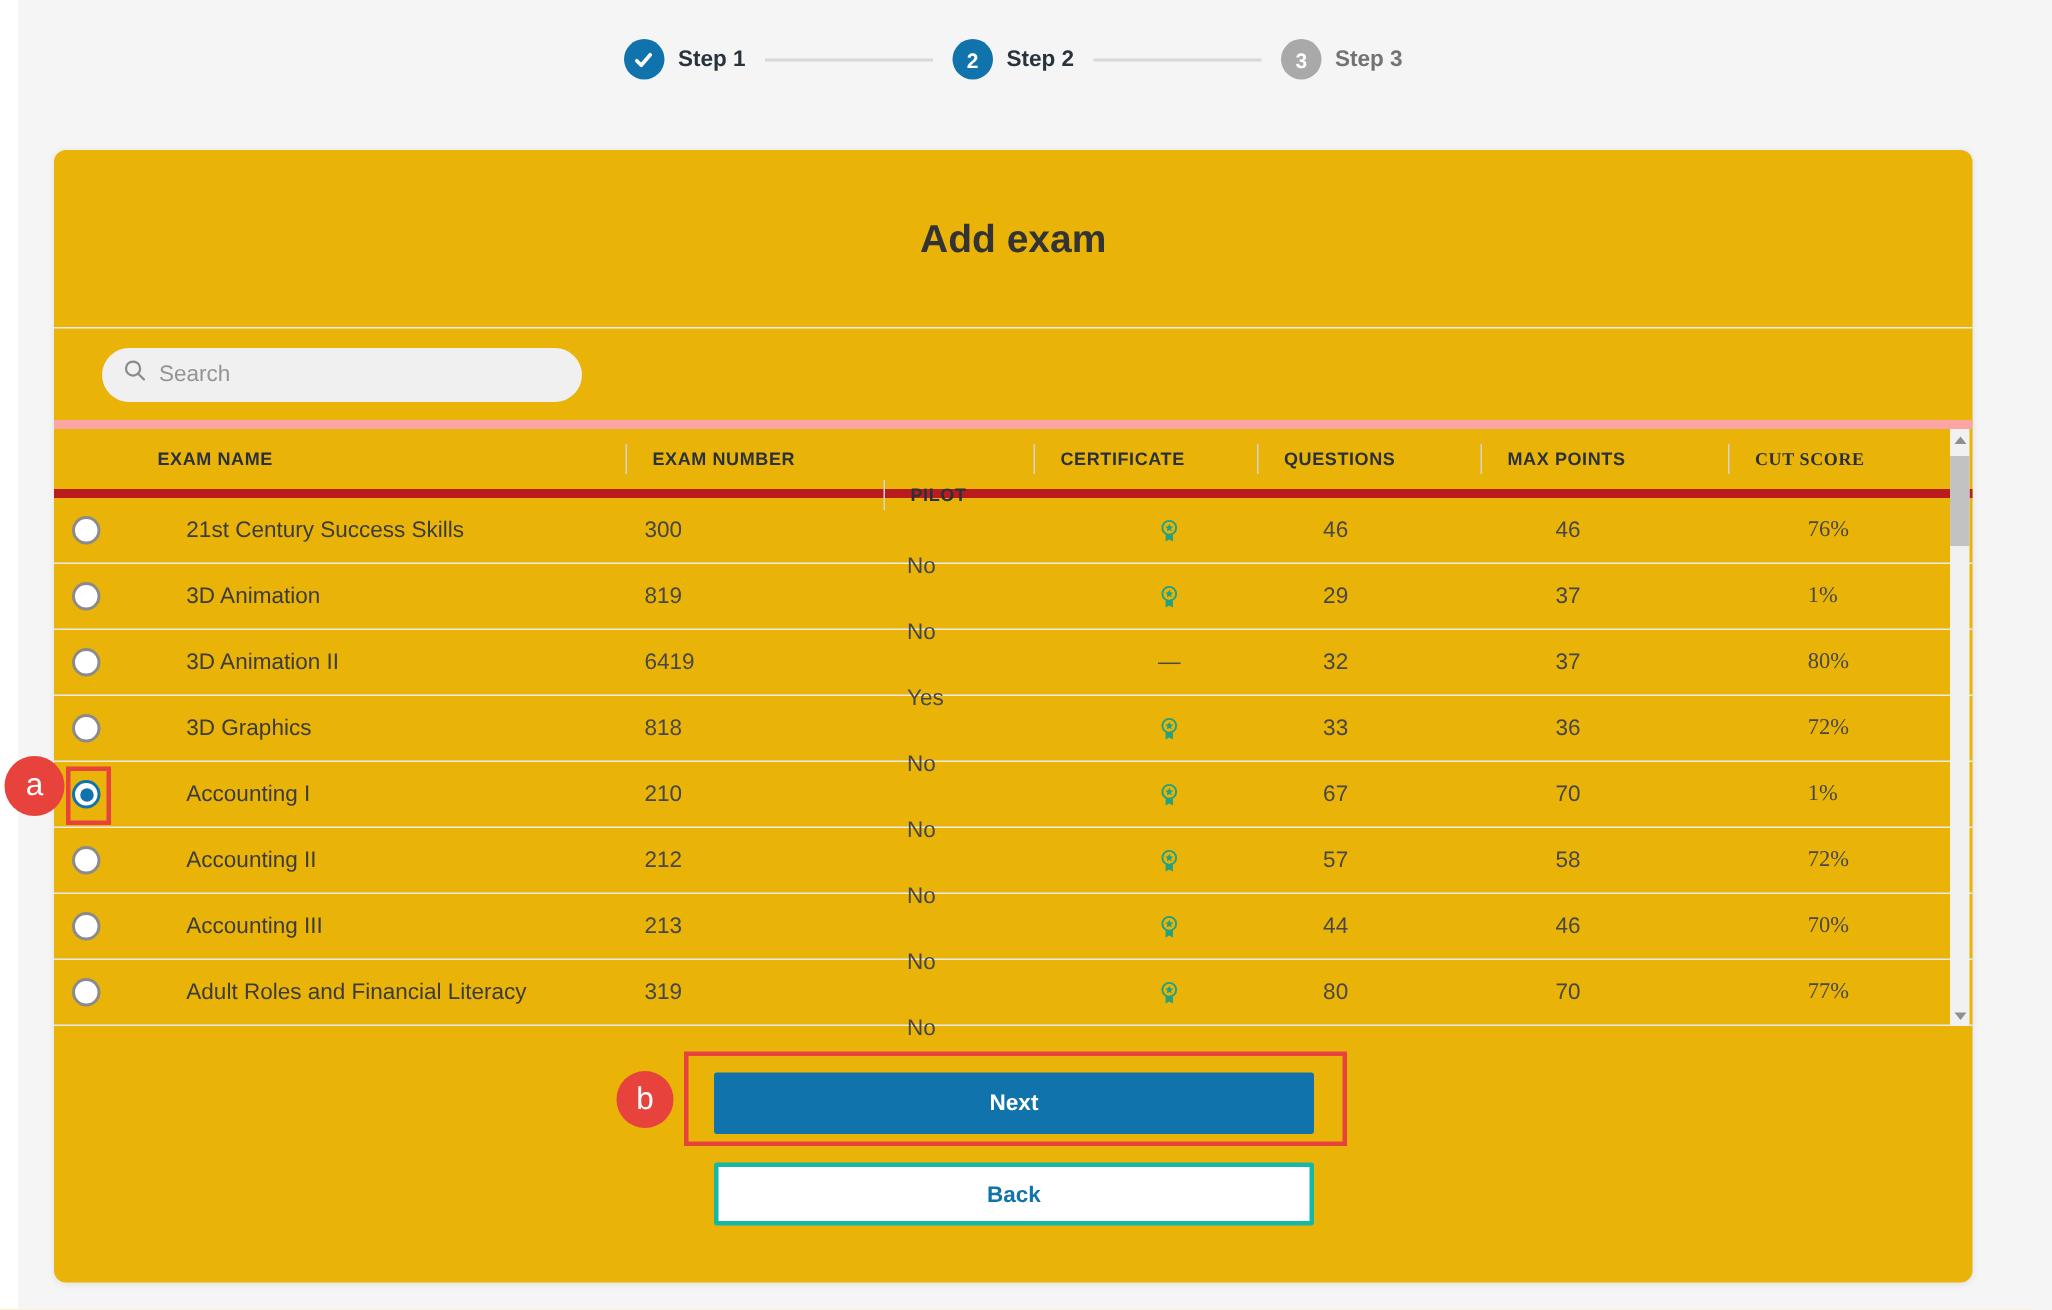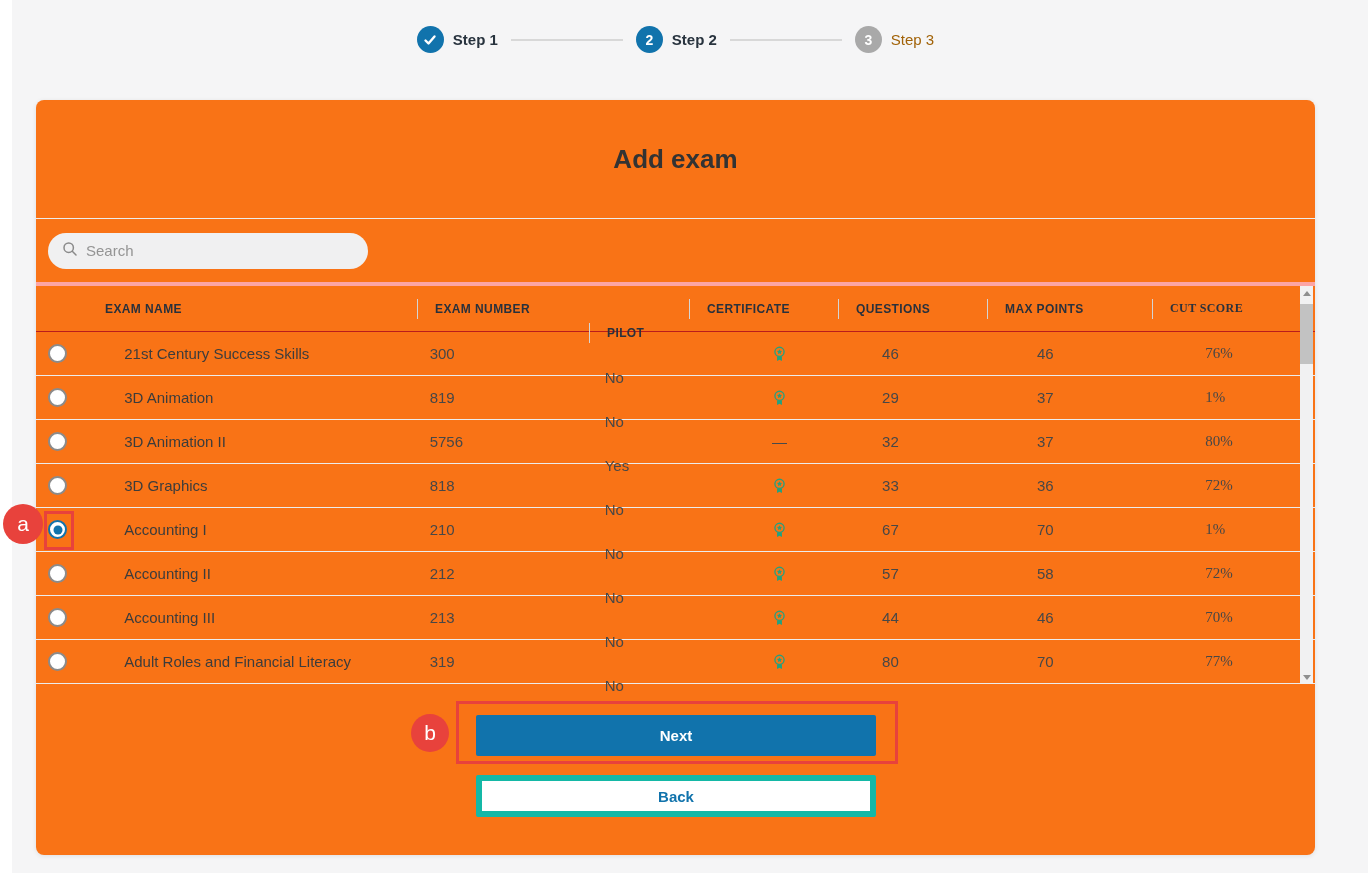--- a/index.html
+++ b/index.html
@@ -7,38 +7,38 @@
   .page-bg { position:absolute; left:12px; top:0; right:0; bottom:0; background:#f5f5f6; }
 
   
   .stepper { position:absolute; left:36px; top:26px; width:1279px; display:flex; justify-content:center; align-items:center; }
   .step { display:flex; align-items:center; }
   .step-circle { width:27px; height:27px; border-radius:50%; display:flex; align-items:center; justify-content:center;
                  color:#fff; font-size:14px; font-weight:700; }
   .step-circle.done, .step-circle.active { background:#1173ac; }
   .step-circle.inactive { background:#a9a9a9; }
   .step-label { margin-left:9px; font-size:15px; font-weight:700; color:#28333e; }
-  .step.inactive .step-label { color:#a16207; font-weight:400;text-align:center; }
+  .step.inactive .step-label { color:#737373; font-weight:700;text-align:center; }
   .step-line { width:112px; height:2px; background:#d8d8d8; margin:0 13px; }
 
   
-  .card { position:absolute; left:36px; top:100px; width:1279px; height:755px; background:#f97316;
+  .card { position:absolute; left:36px; top:100px; width:1279px; height:755px; background:#eab308;
           border-radius:8px; box-shadow:0 1px 5px rgba(0,0,0,0.09); }
   .card-title-wrap { height:119px; display:flex; align-items:center; justify-content:center; border-bottom:1px solid #ececec; }
   .card-title { font-size:26px; font-weight:700; color:#333; }
 
-  .search-section { height:67px; border-bottom:4px solid #fca5a5; display:flex; align-items:center; padding-left:12px; }
+  .search-section { height:67px; border-bottom:6px solid #fca5a5; display:flex; align-items:center; padding-left:32px; }
   .search-box { width:320px; height:36px; background:#f0f0f1; border-radius:18px; display:flex; align-items:center; padding:0 14px; }
   .search-box svg { flex:0 0 auto; }
   .search-input { border:none; outline:none; background:transparent; font-size:15px; color:#555; margin-left:8px; width:100%;
                   font-family:"Liberation Sans", sans-serif; }
   .search-input::placeholder { color:#949494; }
 
   
-  .thead { display:flex; height:46px; align-items:center; border-bottom:1px solid #b91c1c; }
+  .thead { display:flex; height:46px; align-items:center; border-bottom:6px solid #b91c1c; }
   .th { font-size:12px; font-weight:700; color:#2a313c; letter-spacing:.4px; position:relative; padding-left:18px; }
   .th::before { content:""; position:absolute; left:0; top:50%; transform:translateY(-50%); width:1px; height:20px; background:#d4d4d4; }
   .th.c-name::before { display:none; }
   .th.c-name { padding-left:69px; }
 
   .c-name { width:381px; } .c-num { width:172px; } .c-pilot { width:100px;margin-top:48px; }
   .c-cert { width:149px; } .c-q { width:149px; } .c-max { width:165px; } .c-cut { width:150px;font-family:Liberation Serif, serif; }
 
   .trow { display:flex; height:44px; align-items:center; border-bottom:1px solid #ececec;gap:28px; }
   .td { font-size:15px; color:#474747; padding-left:18px; }
@@ -58,21 +58,21 @@
   .sb-arrow { position:absolute; left:0; width:13px; height:14px; display:flex; align-items:center; justify-content:center; }
   .sb-arrow.up { top:0; } .sb-arrow.down { bottom:0; }
   .tri-up { width:0; height:0; border-left:4px solid transparent; border-right:4px solid transparent; border-bottom:5px solid #8f8f8f; }
   .tri-down { width:0; height:0; border-left:4px solid transparent; border-right:4px solid transparent; border-top:5px solid #8f8f8f; }
   .sb-thumb { position:absolute; left:0; top:18px; width:13px; height:60px; background:#c2c2c2; }
 
   
   .btn-next { position:absolute; left:440px; top:615px; width:400px; height:41px; background:#1173ac; color:#fff;
               font-size:15px; font-weight:700; border:none; border-radius:2px; cursor:pointer; font-family:"Liberation Sans", sans-serif; }
   .btn-back { position:absolute; left:440px; top:675px; width:400px; height:42px; background:#fff; color:#1173ac;
-              font-size:15px; font-weight:700; border:6px solid #14b8a6; border-radius:2px; cursor:pointer; font-family:"Liberation Sans", sans-serif; }
+              font-size:15px; font-weight:700; border:3px solid #14b8a6; border-radius:2px; cursor:pointer; font-family:"Liberation Sans", sans-serif; }
 
   
   .ann-circle { position:absolute; border-radius:50%; background:#e8423c; color:#fff; display:flex; align-items:center;
                 justify-content:center; font-size:21px; font-weight:400; z-index:30; }
   .ann-circle.a { left:3px; top:504px; width:40px; height:40px; }
   .ann-circle.b { left:411px; top:714px; width:38px; height:38px; }
   .ann-rect { position:absolute; border:3px solid #e8423c; z-index:25; }
   .ann-rect.a { left:44px; top:511px; width:30px; height:39px; }
   .ann-rect.b { left:456px; top:701px; width:442px; height:63px; }
 </style>
@@ -170,21 +170,21 @@
     <div class="td c-q">29</div>
     <div class="td c-max">37</div>
     <div class="td c-cut">1%</div>
   </div>
 
   <div class="trow">
     <div class="td cell-radio">
           <span class="radio"></span>
         </div>
     <div class="td c-name">3D Animation II</div>
-    <div class="td c-num">5756</div>
+    <div class="td c-num">6419</div>
     <div class="td c-pilot">Yes</div>
     <div class="td c-cert">—</div>
     <div class="td c-q">32</div>
     <div class="td c-max">37</div>
     <div class="td c-cut">80%</div>
   </div>
 
   <div class="trow">
     <div class="td cell-radio">
           <span class="radio"></span>

